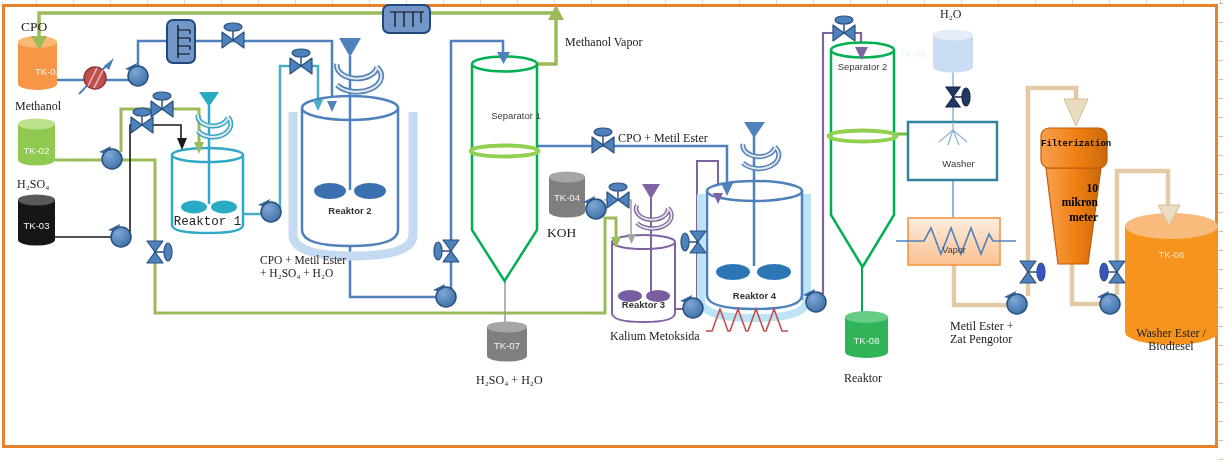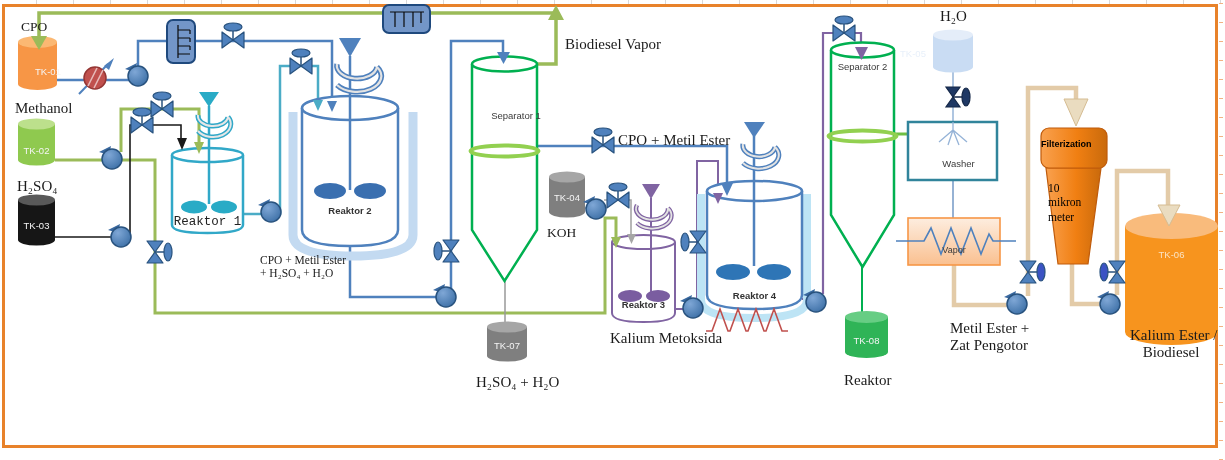--- a/index.html
+++ b/index.html
@@ -6,35 +6,35 @@
   #canvas{position:relative;width:1225px;height:460px;background:#fff;overflow:hidden;
           font-family:"Liberation Sans","DejaVu Sans",sans-serif;}
   #frame{position:absolute;left:2px;top:4px;width:1216px;height:444px;
          border:3px solid #E8822A;box-sizing:border-box;}
   .gridhint-top{position:absolute;left:0;top:0;width:100%;height:4px;
     background:repeating-linear-gradient(90deg,transparent 0 36px,#d9d9d9 36px 37px);}
   .gridhint-right{position:absolute;left:1219px;top:0;width:4px;height:100%;
     background:repeating-linear-gradient(0deg,#f2b183 0 1px,transparent 1px 19px);}
   svg{position:absolute;left:0;top:0;}
   .lbl{position:absolute;font-family:"Liberation Serif","DejaVu Serif",serif;
-       font-size:15px;color:#1b1b1b;white-space:nowrap;line-height:1.12;}
+       font-size:12px;color:#1b1b1b;white-space:nowrap;line-height:1.12;}
   .lbl.big{font-size:13.5px;}
   .eq{position:absolute;font-family:"Liberation Sans","DejaVu Sans",sans-serif;
       font-size:9.5px;color:#333;text-align:center;white-space:nowrap;font-weight:700;}
   .eq.plain{font-weight:400;color:#3a3a3a;}
   .tkid{position:absolute;font-family:"Liberation Sans","DejaVu Sans",sans-serif;
         font-size:9.5px;color:#f5f5f5;text-align:center;white-space:nowrap;}
   .serifvessel{position:absolute;font-family:Liberation Mono, monospace;
         font-size:12.5px;color:#222;text-align:center;white-space:nowrap;}
   .twoline span{display:block;}
   .center{text-align:center;}
-  .filter-title{position:absolute;font-family:Liberation Sans, sans-serif;
+  .filter-title{position:absolute;font-family:Liberation Mono, monospace;
         font-weight:bold;font-size:9px;color:#000;text-align:left;}
   .filter-spec{position:absolute;font-family:"Liberation Serif","DejaVu Serif",serif;
-        font-size:11.5px;color:#000;text-align:left;line-height:1.25;}
+        font-size:11.5px;color:#000;text-align:right;line-height:1.25;font-weight:bold;}
   .filter-spec span{display:block;}
 </style>
 </head>
 <body>
 
 <div id="canvas">
   <div class="gridhint-top"></div>
   <div class="gridhint-right"></div>
   <div id="frame"></div>
 
@@ -296,35 +296,35 @@
 
   <div class="serifvessel" style="left:172px;width:71px;top:215px;">Reaktor 1</div>
   <div class="eq" style="left:300px;width:100px;top:205px;">Reaktor 2</div>
   <div class="eq" style="left:612px;width:63px;top:299px;">Reaktor 3</div>
   <div class="eq" style="left:707px;width:95px;top:290px;">Reaktor 4</div>
   <div class="eq plain" style="left:472px;width:88px;top:110px;">Separator 1</div>
   <div class="eq plain" style="left:831px;width:63px;top:61px;">Separator 2</div>
   <div class="eq plain" style="left:908px;width:101px;top:158px;">Washer</div>
   <div class="eq plain" style="left:908px;width:92px;top:245px;font-size:9px;">Vapor</div>
 
-  <div class="lbl" style="left:565px;top:36px;">Biodiesel Vapor</div>
+  <div class="lbl" style="left:565px;top:36px;">Methanol Vapor</div>
   <div class="lbl" style="left:618px;top:132px;">CPO + Metil Ester</div>
   <div class="lbl twoline" style="left:260px;top:254px;font-size:11.5px;">
     <span>CPO + Metil Ester</span>
     <span>+ H₂SO₄ + H₂O</span>
   </div>
   <div class="lbl" style="left:610px;top:330px;">Kalium Metoksida</div>
   <div class="lbl" style="left:476px;top:374px;">H₂SO₄ + H₂O</div>
   <div class="lbl" style="left:844px;top:372px;">Reaktor</div>
   <div class="lbl twoline" style="left:950px;top:320px;">
     <span>Metil Ester +</span>
     <span>Zat Pengotor</span>
   </div>
   <div class="lbl twoline center" style="left:1130px;width:82px;top:327px;">
-    <span>Kalium Ester /</span>
+    <span>Washer Ester /</span>
     <span>Biodiesel</span>
   </div>
 
   <div class="filter-title" style="left:1041px;width:66px;top:139px;">Filterization</div>
   <div class="filter-spec" style="left:1048px;width:50px;top:181px;">
     <span>10</span>
     <span>mikron</span>
     <span>meter</span>
   </div>
 </div>

